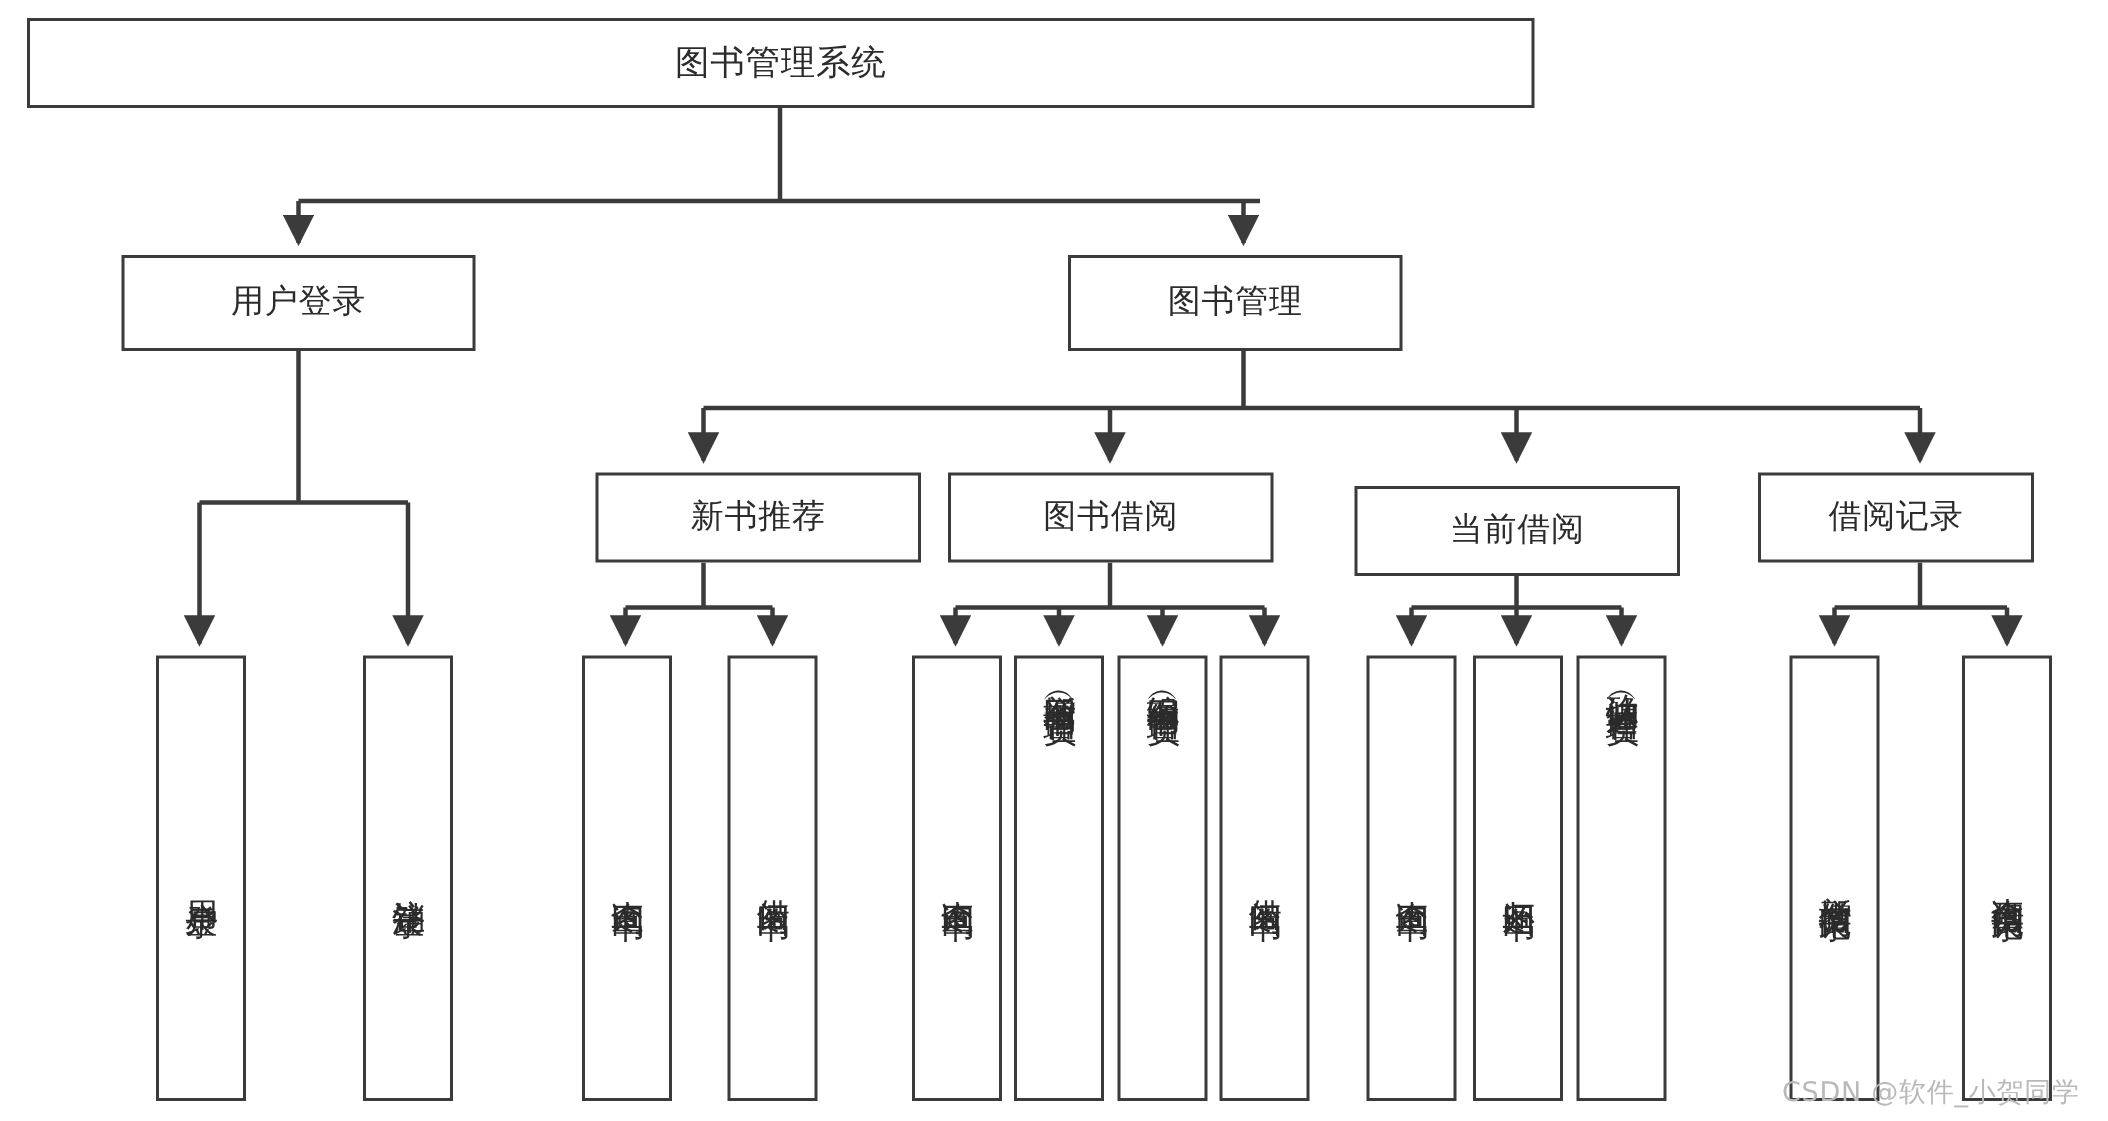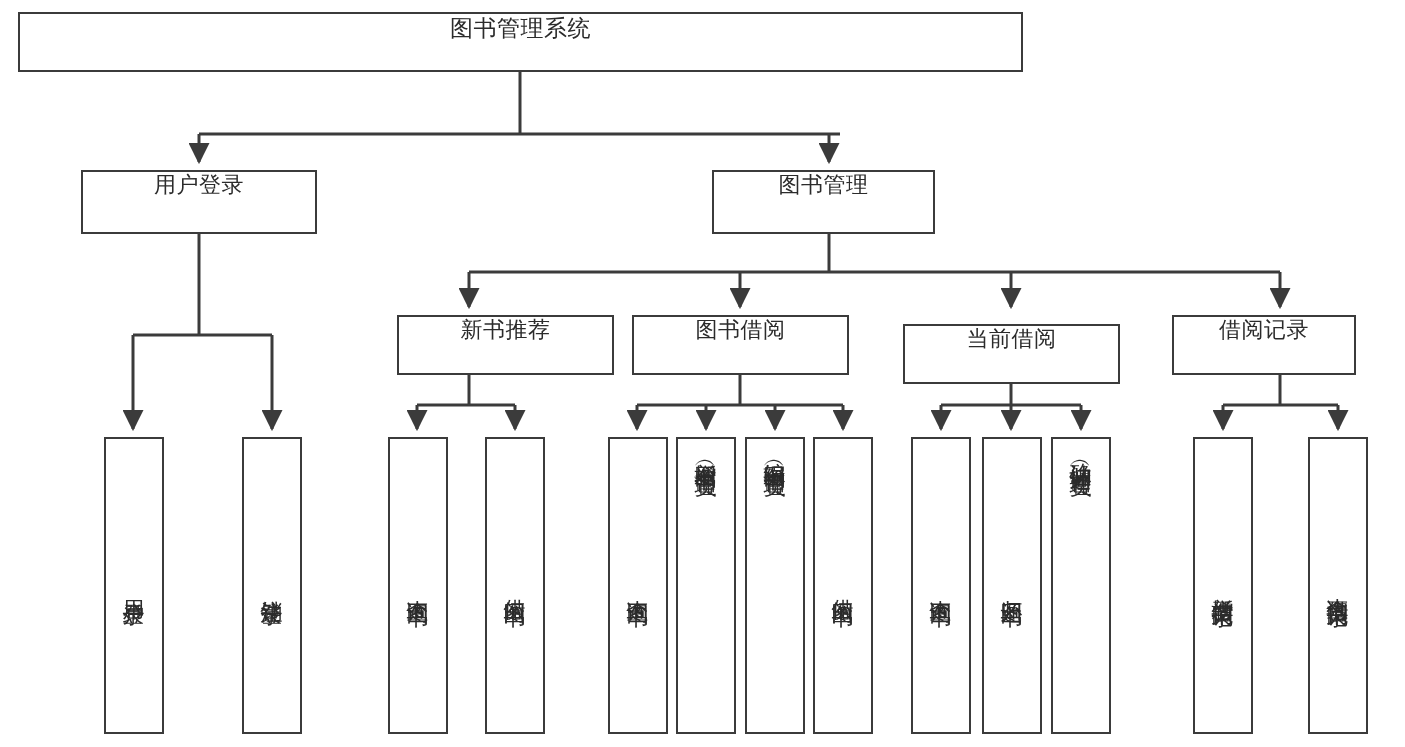--- a/index.html
+++ b/index.html
@@ -24,20 +24,21 @@
     width: 1405px;
     height: 747px;
     pointer-events: none;
   }
   .node {
     position: absolute;
     box-sizing: border-box;
     background: #ffffff;
     border: 2.5px solid #3b3b3b;
     display: flex;
+    align-items: center;
     justify-content: center;
     color: #2b2b2b;
   }
   .node .label {
     display: block;
     text-align: center;
     line-height: 1.22;
     letter-spacing: 0.5px;
   }
   
@@ -202,14 +203,15 @@
   </div>
 
   <div class="node vert mid" style="left:1193px; top:437px; width:60px; height:297px;">
     <span class="label">新增借阅记录</span>
   </div>
 
   <div class="node vert mid" style="left:1308px; top:437px; width:60px; height:297px;">
     <span class="label">查询借阅记录</span>
   </div>
 
+  <div class="watermark">CSDN @软件_小贺同学</div>
 
 </div>
 
 </body></html>

